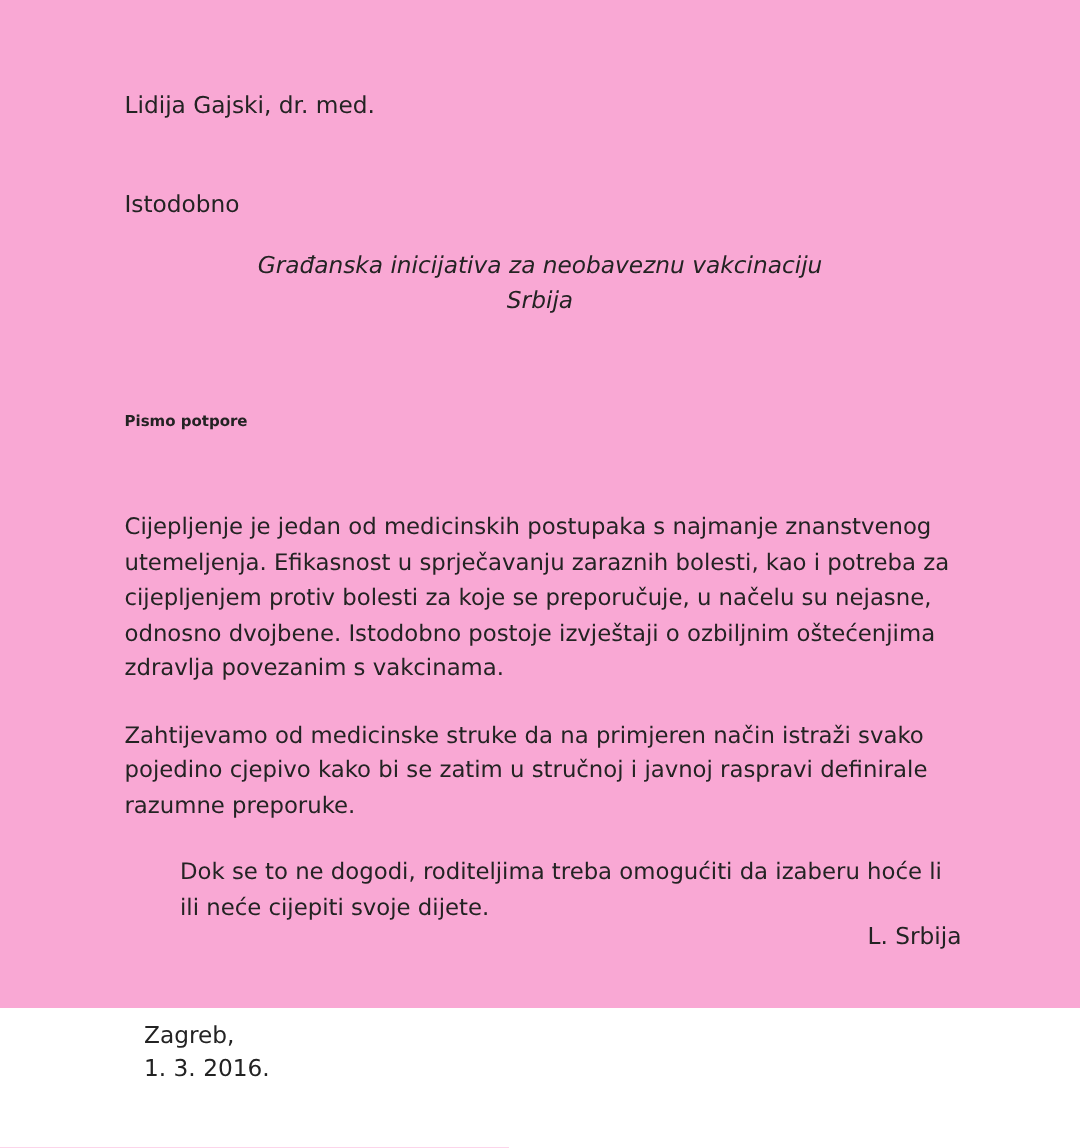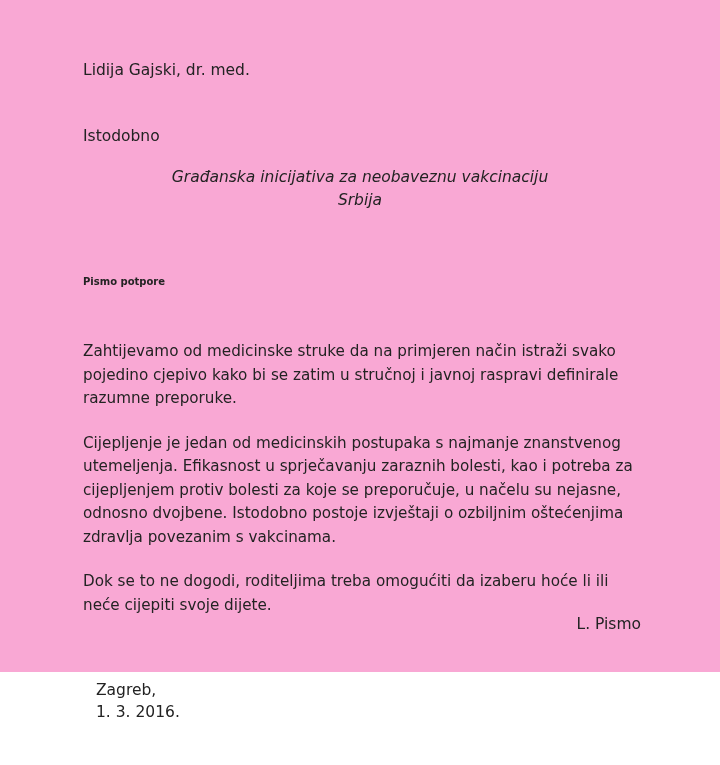--- a/index.html
+++ b/index.html
@@ -60,20 +60,21 @@
     width: 558px;
     font-size: 15.2px;
     line-height: 23.5px;
   }
   .para {
     margin: 0 0 21px 0;
     text-align: left;
   }
   .para:last-child {
     margin-bottom: 0;
+    margin-left: 37px;
   }
   .signature {
     position: absolute;
     left: 0;
     top: 613px;
     width: 641px;
     text-align: right;
     font-size: 15.5px;
     line-height: 22px;
   }
@@ -98,25 +99,25 @@
   </div>
 
   <div class="recipient">
     <span class="recipient-line">Građanska inicijativa za neobaveznu vakcinaciju</span>
     <span class="recipient-line">Srbija</span>
   </div>
 
   <div class="subject">Pismo potpore</div>
 
   <div class="body-block">
+    <p class="para">Cijepljenje je jedan od medicinskih postupaka s najmanje znanstvenog utemeljenja. Efikasnost u sprječavanju zaraznih bolesti, kao i potreba za cijepljenjem protiv bolesti za koje se preporučuje, u načelu su nejasne, odnosno dvojbene. Istodobno postoje izvještaji o ozbiljnim oštećenjima zdravlja povezanim s vakcinama.</p>
     <p class="para">Zahtijevamo od medicinske struke da na primjeren način istraži svako pojedino cjepivo kako bi se zatim u stručnoj i javnoj raspravi definirale razumne preporuke.</p>
-    <p class="para">Cijepljenje je jedan od medicinskih postupaka s najmanje znanstvenog utemeljenja. Efikasnost u sprječavanju zaraznih bolesti, kao i potreba za cijepljenjem protiv bolesti za koje se preporučuje, u načelu su nejasne, odnosno dvojbene. Istodobno postoje izvještaji o ozbiljnim oštećenjima zdravlja povezanim s vakcinama.</p>
     <p class="para">Dok se to ne dogodi, roditeljima treba omogućiti da izaberu hoće li ili neće cijepiti svoje dijete.</p>
   </div>
 
-  <div class="signature">L. Pismo</div>
+  <div class="signature">L. Srbija</div>
 
   <div class="footer">
     <div>Zagreb,</div>
     <div class="footer-date">1. 3. 2016.</div>
   </div>
 
 </div>
 
 </body></html>

